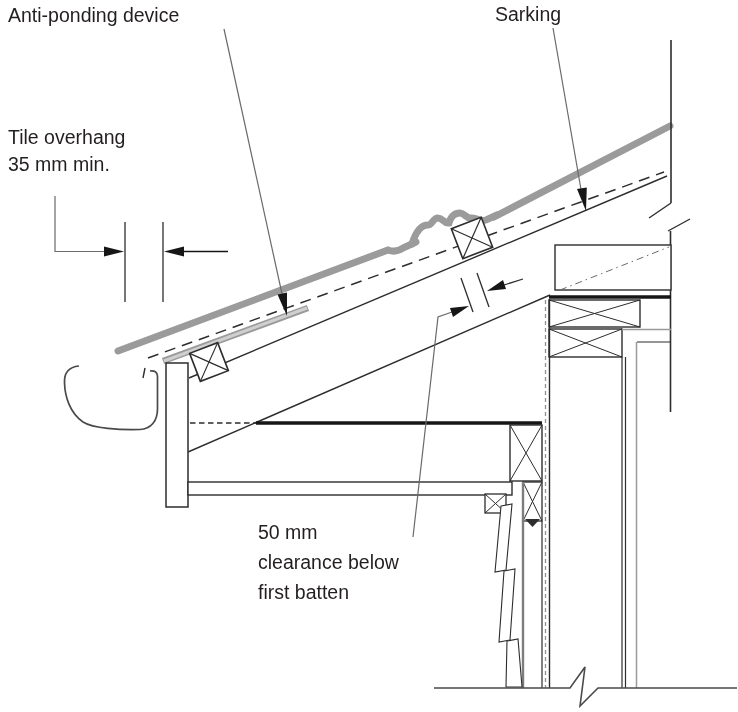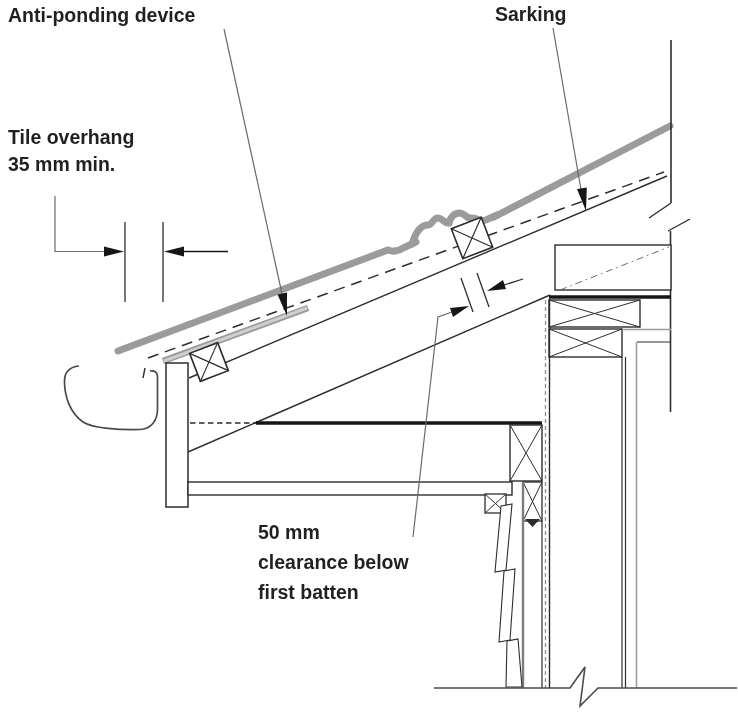--- a/index.html
+++ b/index.html
@@ -2,21 +2,20 @@
 <html><head>
 <meta charset="utf-8">
 <style>
   html,body{margin:0;padding:0;background:#fff;}
   .stage{
     position:relative;
     width:738px;height:712px;
     background:#ffffff;
     font-family:"Liberation Sans", sans-serif;
     overflow:hidden;
-    font-weight:bold;
   }
   svg text{
     font-family:"Liberation Sans", sans-serif;
     font-size:19.5px;
     fill:#231f20;
   }
 </style>
 </head>
 <body>
 

